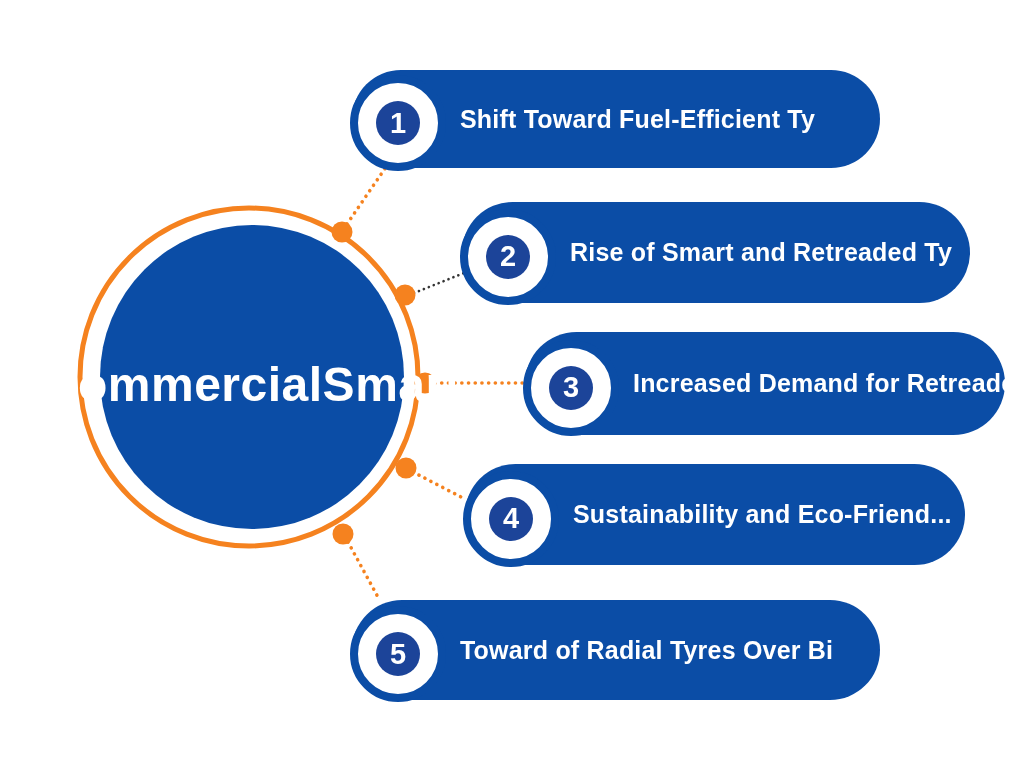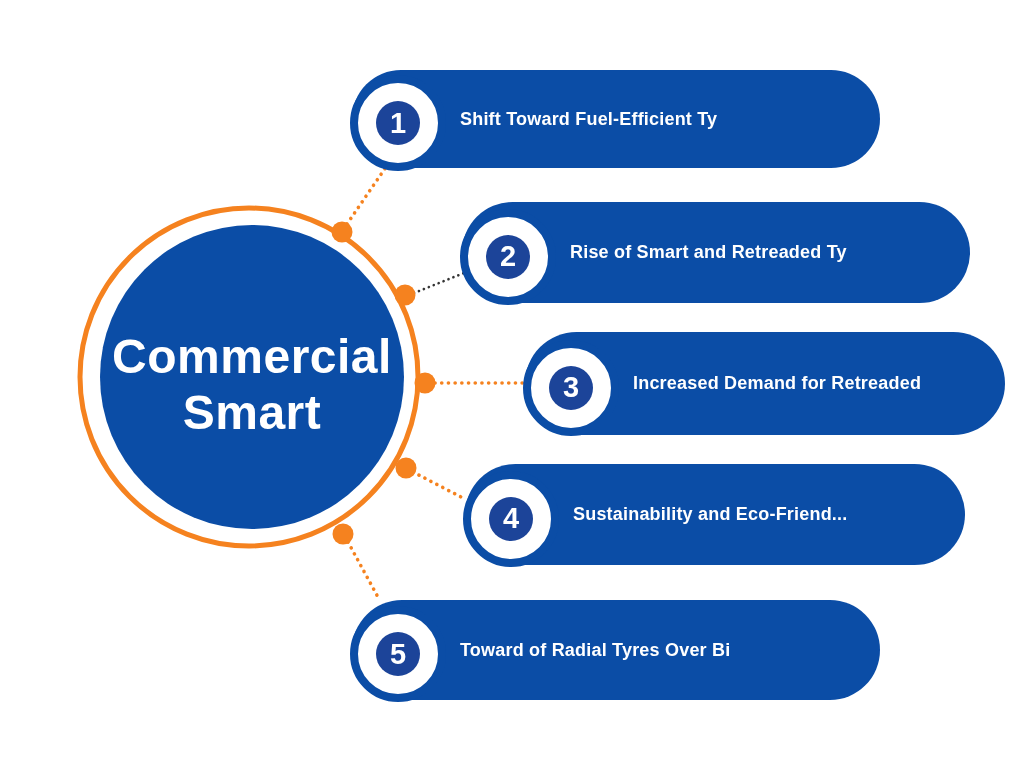--- a/index.html
+++ b/index.html
@@ -42,21 +42,21 @@
     stroke-width: 2.6;
     stroke-dasharray: 0.1 5.2;
   }
   .center-circle {
     position: absolute;
     left: 100px; top: 225px;
     width: 304px; height: 304px;
     background: var(--primary-blue);
     border-radius: 50%;
     display: flex;
-    flex-direction: column;
+    flex-direction: row;
     align-items: center;
     justify-content: center;
     padding-top: 16px;
     text-align: center;
   }
   .center-line {
     color: var(--text-white);
     font-size: 48px;
     font-weight: bold;
     line-height: 56px;
@@ -93,21 +93,21 @@
     display: flex;
     align-items: center;
     justify-content: center;
     color: var(--text-white);
     font-size: 29px;
     font-weight: bold;
   }
   .pill-label {
     margin-left: 108px;
     color: var(--text-white);
-    font-size: 18px;
+    font-size: 25px;
     font-weight: bold;
     letter-spacing: 0.2px;
     white-space: nowrap;
   }
 </style>
 </head>
 <body>
 
 <div class="canvas">
 

